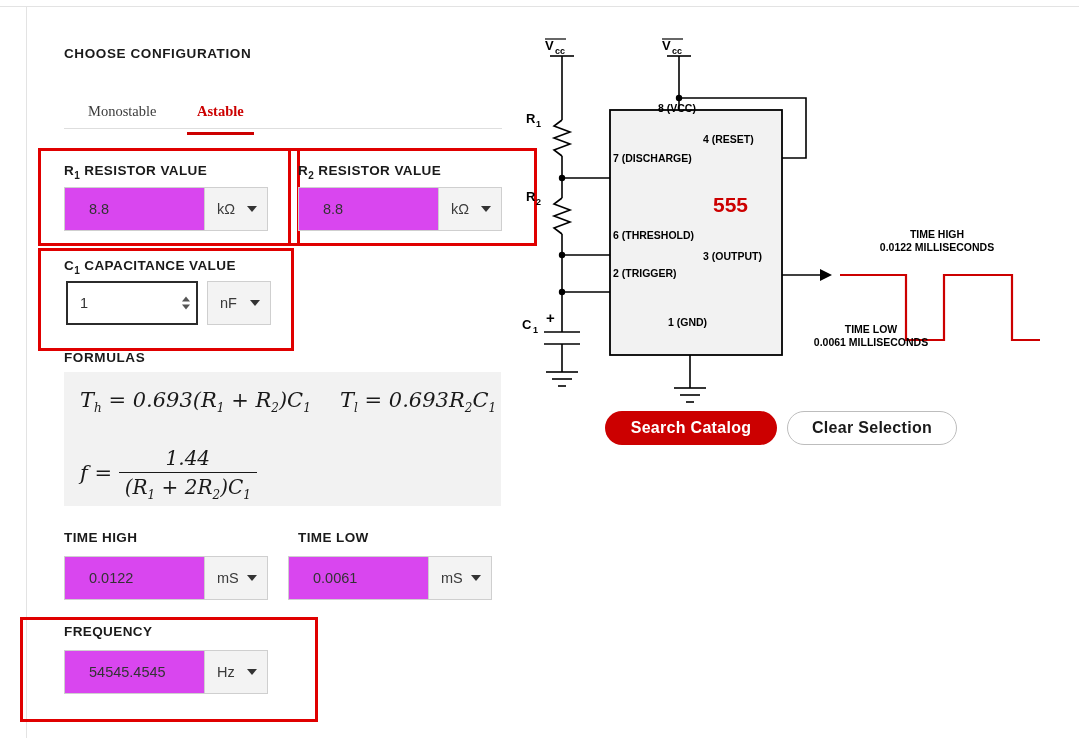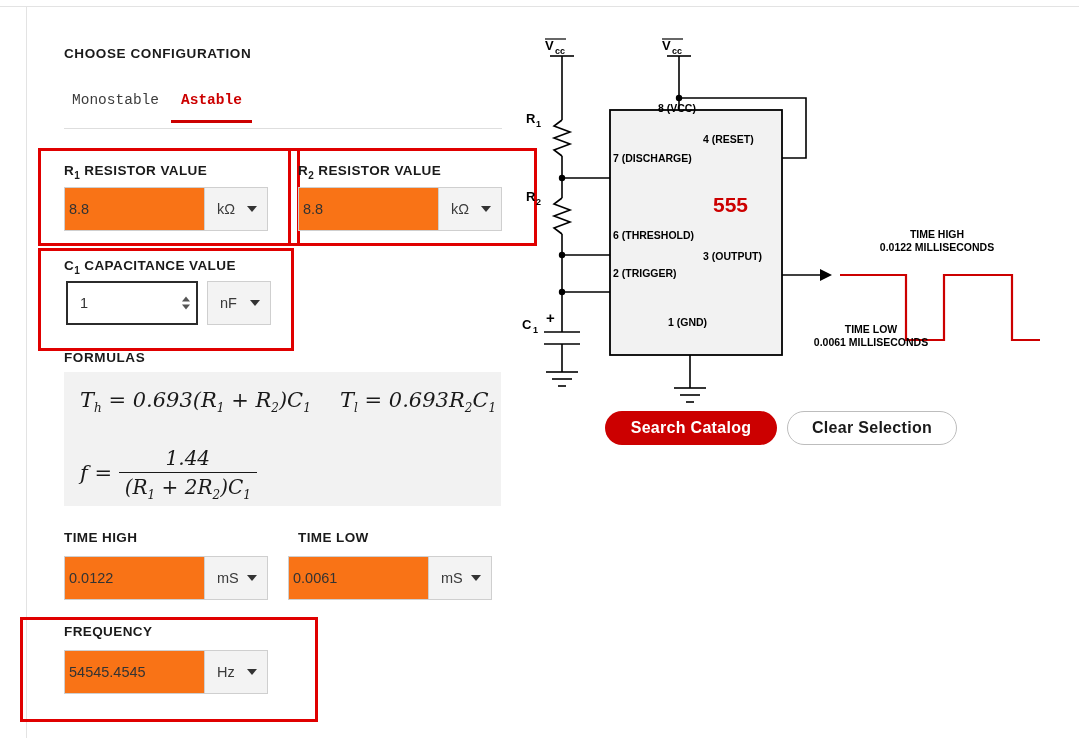--- a/index.html
+++ b/index.html
@@ -39,28 +39,29 @@
 
   .tabs {
     position: absolute;
     left: 64px; top: 88px;
     width: 438px;
     border-bottom: 1px solid #dedede;
     height: 40px;
   }
   .tab {
     position: absolute;
-    top: 3px;
+    top: 14px;
     font-size: 14.5px;
     color: #3c3c3c;
     padding-bottom: 14px;
     cursor: pointer;
     background: none;
     border: none;
-    font-family: Liberation Mono, monospace;
+    font-family: Liberation Serif, serif;
+    margin-left: 16px;
   }
   .tab.t1 { left: 2px; }
   .tab.t2 { left: 111px; color: #cc0000; font-weight: bold; }
   .tab.t2::after {
     content: "";
     position: absolute;
     left: -4px; right: -4px; bottom: -1px;
     height: 3px;
     background: #cc0000;
   }
@@ -76,24 +77,24 @@
   }
   .field-label sub { font-size: 10px; }
 
   .input-row { display: flex; align-items: stretch; }
 
   .txt-input {
     box-sizing: border-box;
     height: 44px;
     border: 1px solid #cfcfcf;
     border-right: none;
-    background: #f97316;
+    background: #d946ef;
     font-size: 14.5px;
     color: #333;
-    padding: 0 4px;
+    padding: 0 24px;
     outline: none;
     font-family: "Liberation Sans", sans-serif;
   }
   .unit-box {
     box-sizing: border-box;
     height: 44px;
     border: 1px solid #cfcfcf;
     background: #f3f3f3;
     display: flex;
     align-items: center;

